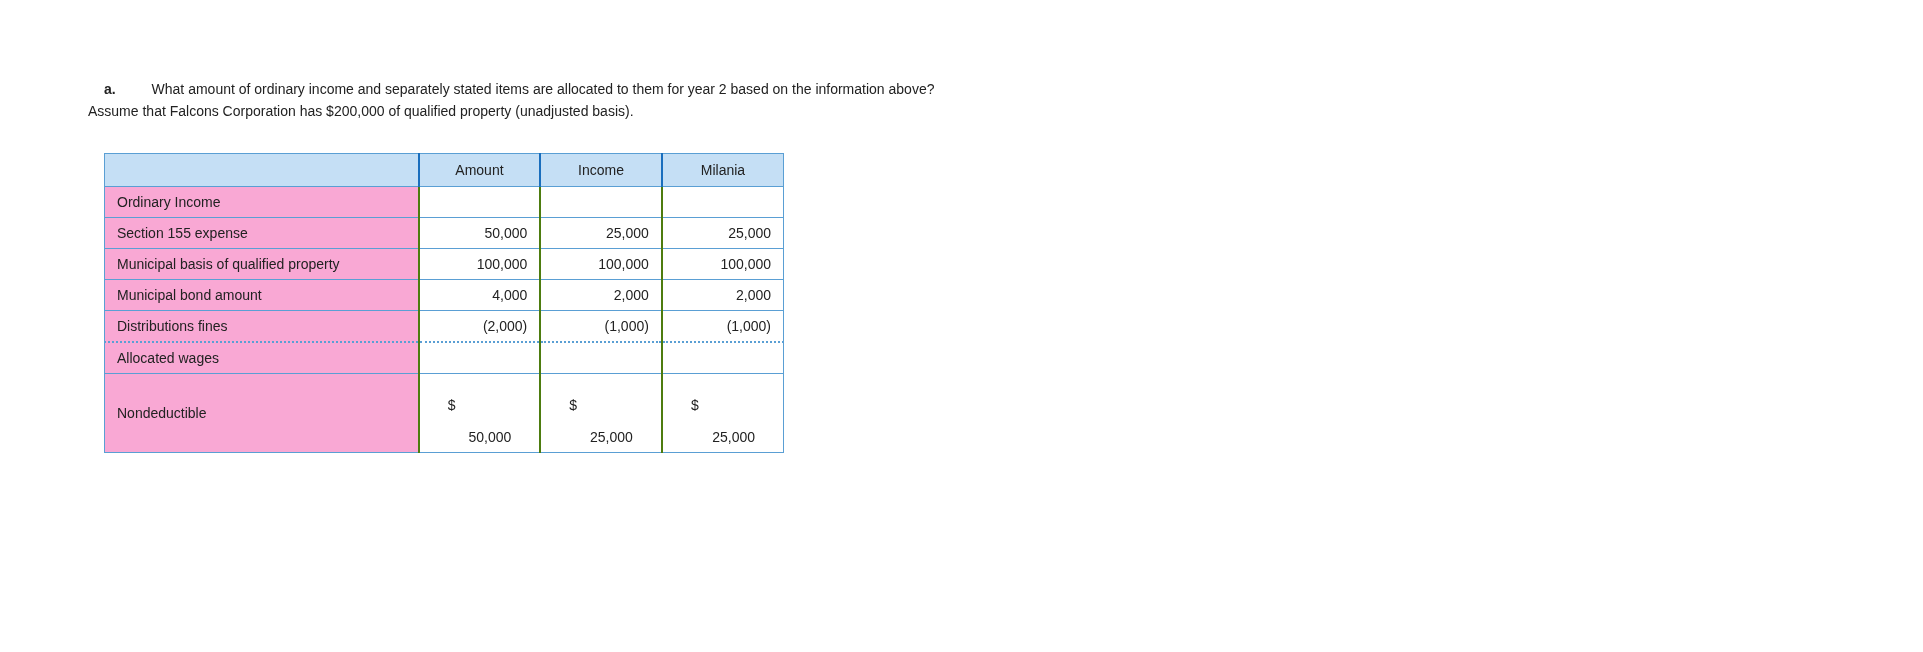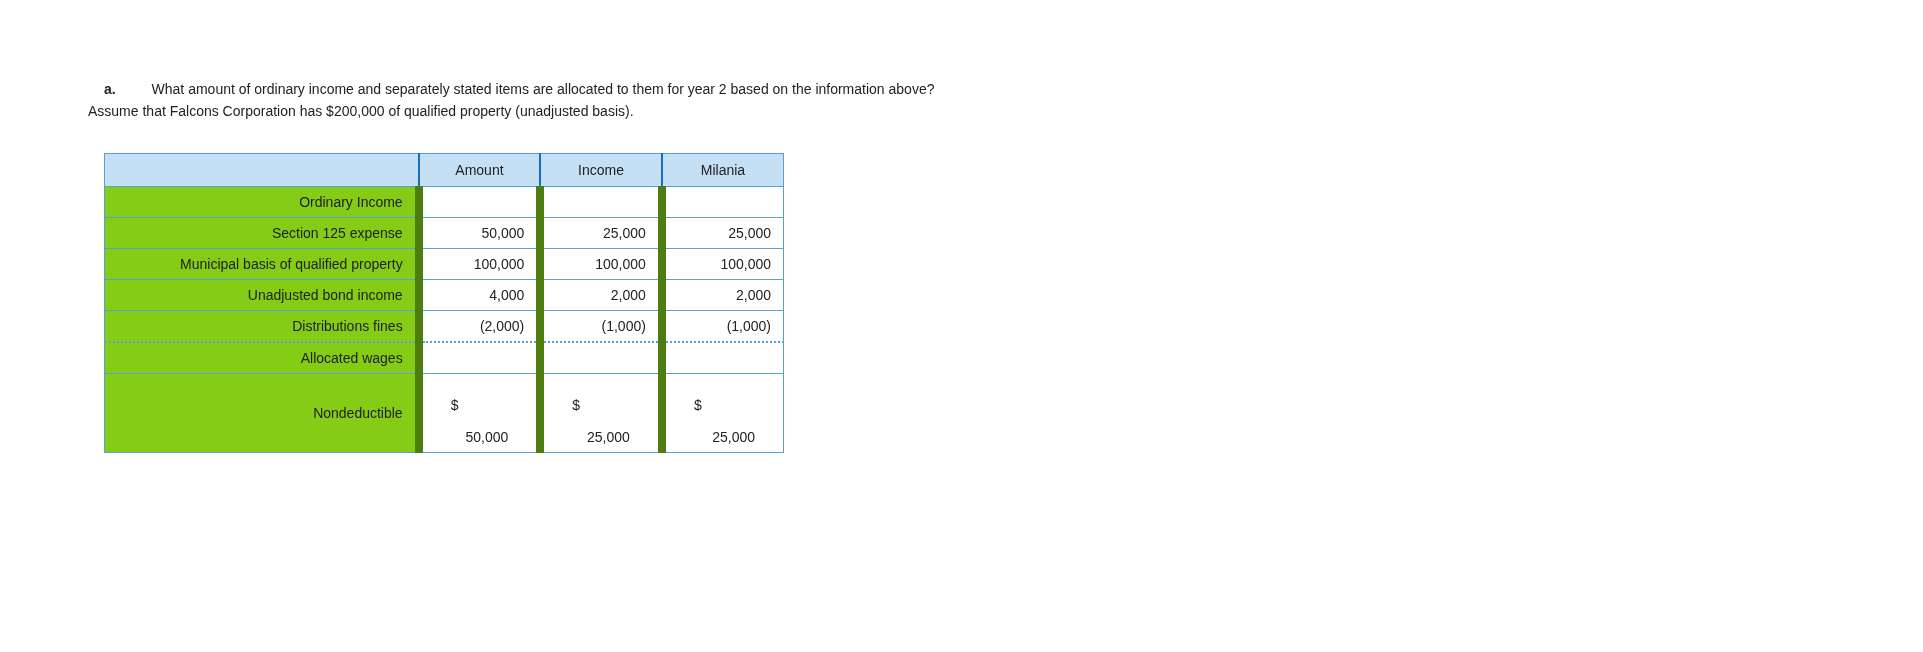--- a/index.html
+++ b/index.html
@@ -38,37 +38,36 @@
     thead tr th:first-child {
       background-color: #c5dff5;
       border: 1px solid #5a9fd4;
     }
     tbody tr td {
       border: 1px solid #5a9fd4;
       padding: 7px 12px;
       font-size: 14px;
     }
     tbody tr td:first-child {
-      background-color: #84cc16;
+      background-color: #f9a8d4;
       width: 310px;
-      text-align: right;
     }
     tbody tr td.value-cell {
       text-align: right;
       width: 120px;
     }
     
     .row-nondeductible td {
       border-bottom: 2px dotted #5a9fd4;
     }
     .header-row th:not(:first-child) {
       border-left: 2px solid #1a6ebd;
     }
     tbody tr td:not(:first-child) {
-      border-left: 8px solid #4d7c0f;
+      border-left: 2px solid #4d7c0f;
     }
     .row-ordinary td {
       font-weight: normal;
       background-color: #fff;
     }
   </style>
 </head>
 <body>
 
 <p class="question-text">
@@ -89,35 +88,35 @@
     <tbody>
 
       <tr class="row-ordinary">
         <td>Ordinary Income</td>
         <td class="value-cell"></td>
         <td class="value-cell"></td>
         <td class="value-cell"></td>
       </tr>
 
       <tr>
-        <td>Section 125 expense</td>
+        <td>Section 155 expense</td>
         <td class="value-cell">50,000</td>
         <td class="value-cell">25,000</td>
         <td class="value-cell">25,000</td>
       </tr>
 
       <tr>
         <td>Municipal basis of qualified property</td>
         <td class="value-cell">100,000</td>
         <td class="value-cell">100,000</td>
         <td class="value-cell">100,000</td>
       </tr>
 
       <tr>
-        <td>Unadjusted bond income</td>
+        <td>Municipal bond amount</td>
         <td class="value-cell">4,000</td>
         <td class="value-cell">2,000</td>
         <td class="value-cell">2,000</td>
       </tr>
 
       <tr class="row-nondeductible">
         <td>Distributions fines</td>
         <td class="value-cell">(2,000)</td>
         <td class="value-cell">(1,000)</td>
         <td class="value-cell">(1,000)</td>

